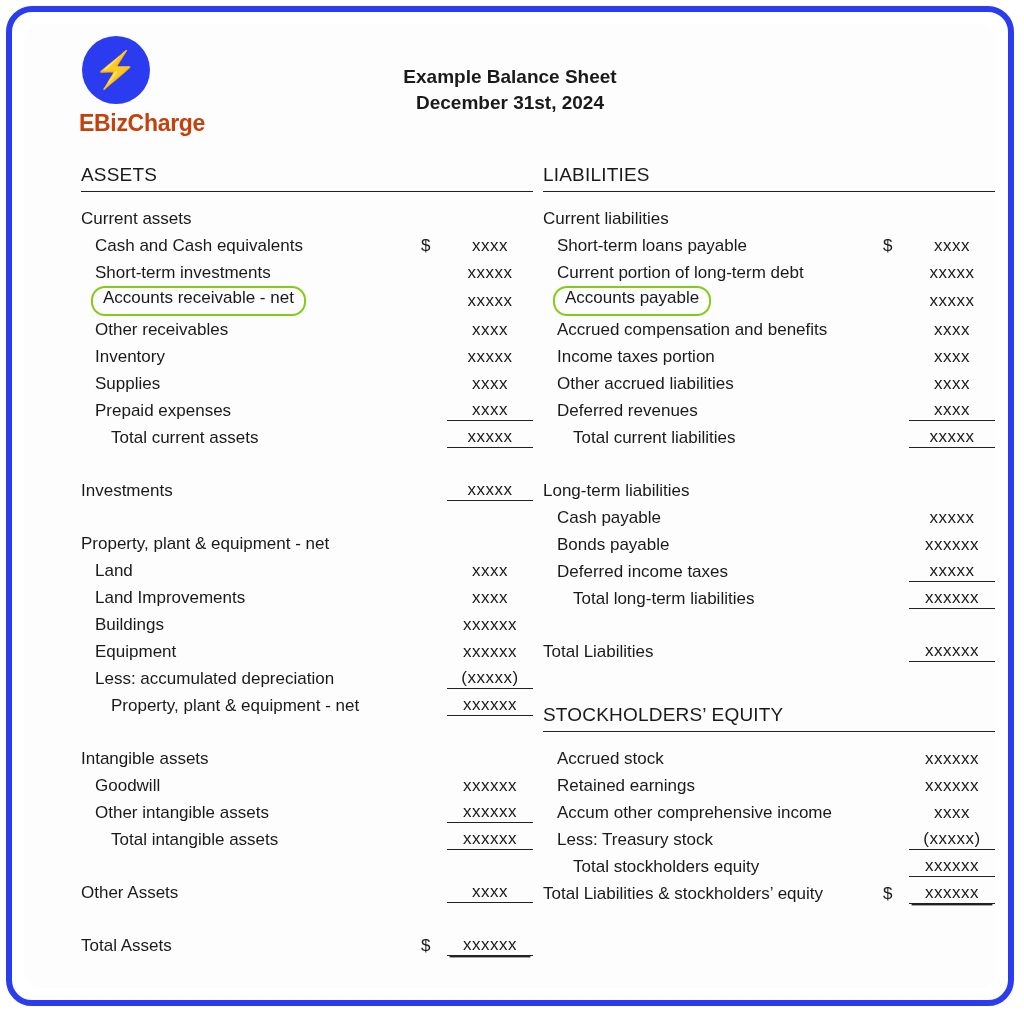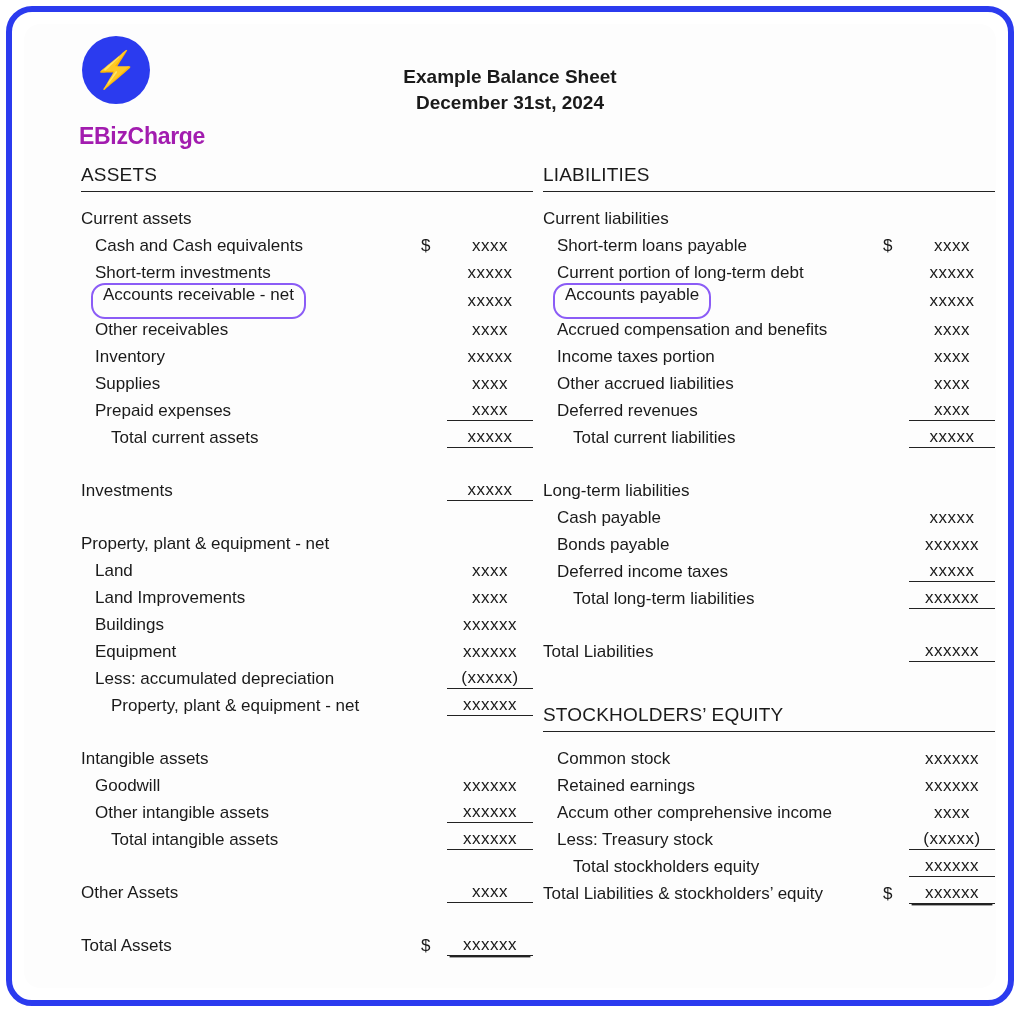--- a/index.html
+++ b/index.html
@@ -56,23 +56,23 @@
     left: 0; top: 0; right: 0; bottom: 0;
     display: flex;
     align-items: center;
     justify-content: center;
     color: #ffffff;
     font-size: 36px;
     font-weight: bold;
     line-height: 1;
   }
   .logo-text {
-    margin-top: 19px;
+    margin-top: 6px;
     text-align: center;
-    color: #a21caf;
+    color: #c2410c;
     font-size: 23px;
     font-weight: bold;
     letter-spacing: -0.3px;
   }
   .doc-title {
     position: absolute;
     left: 0;
     top: 40px;
     width: 972px;
     text-align: center;
@@ -129,23 +129,23 @@
 
   .amt.ul  { border-bottom: 1.3px solid #222; }
   .amt.dul { border-bottom: 1.3px solid #222; box-shadow: 0 4px 0 -2.6px #222; }
 
   .spacer { height: 26px; }
   .spacer-sm { height: 13px; }
 
   
   .pill {
     display: inline-block;
-    border: 2px solid #8b5cf6;
+    border: 2px solid #84cc16;
     border-radius: 14px;
-    padding: 1px 10px 12px 10px;
+    padding: 1px 10px 6px 10px;
     margin-left: 10px;
     line-height: 1.1;
   }
   .row.pill-row { height: 30px; }
   .row.pill-row .label { padding-left: 0; }
 
   .eq-block { margin-top: 4px; }
 
   
   .equity-head {
@@ -422,21 +422,21 @@
         <div class="amt ul">xxxxxx</div>
       </div>
 
       <div class="spacer"></div>
       <div class="spacer-sm"></div>
 
       <div class="section-head equity-head">STOCKHOLDERS’ EQUITY</div>
 
       <div class="group eq-block">
         <div class="row ind1">
-          <div class="label">Common stock</div>
+          <div class="label">Accrued stock</div>
           <div class="cur"></div>
           <div class="amt">xxxxxx</div>
         </div>
         <div class="row ind1">
           <div class="label">Retained earnings</div>
           <div class="cur"></div>
           <div class="amt">xxxxxx</div>
         </div>
         <div class="row ind1">
           <div class="label">Accum other comprehensive income</div>

